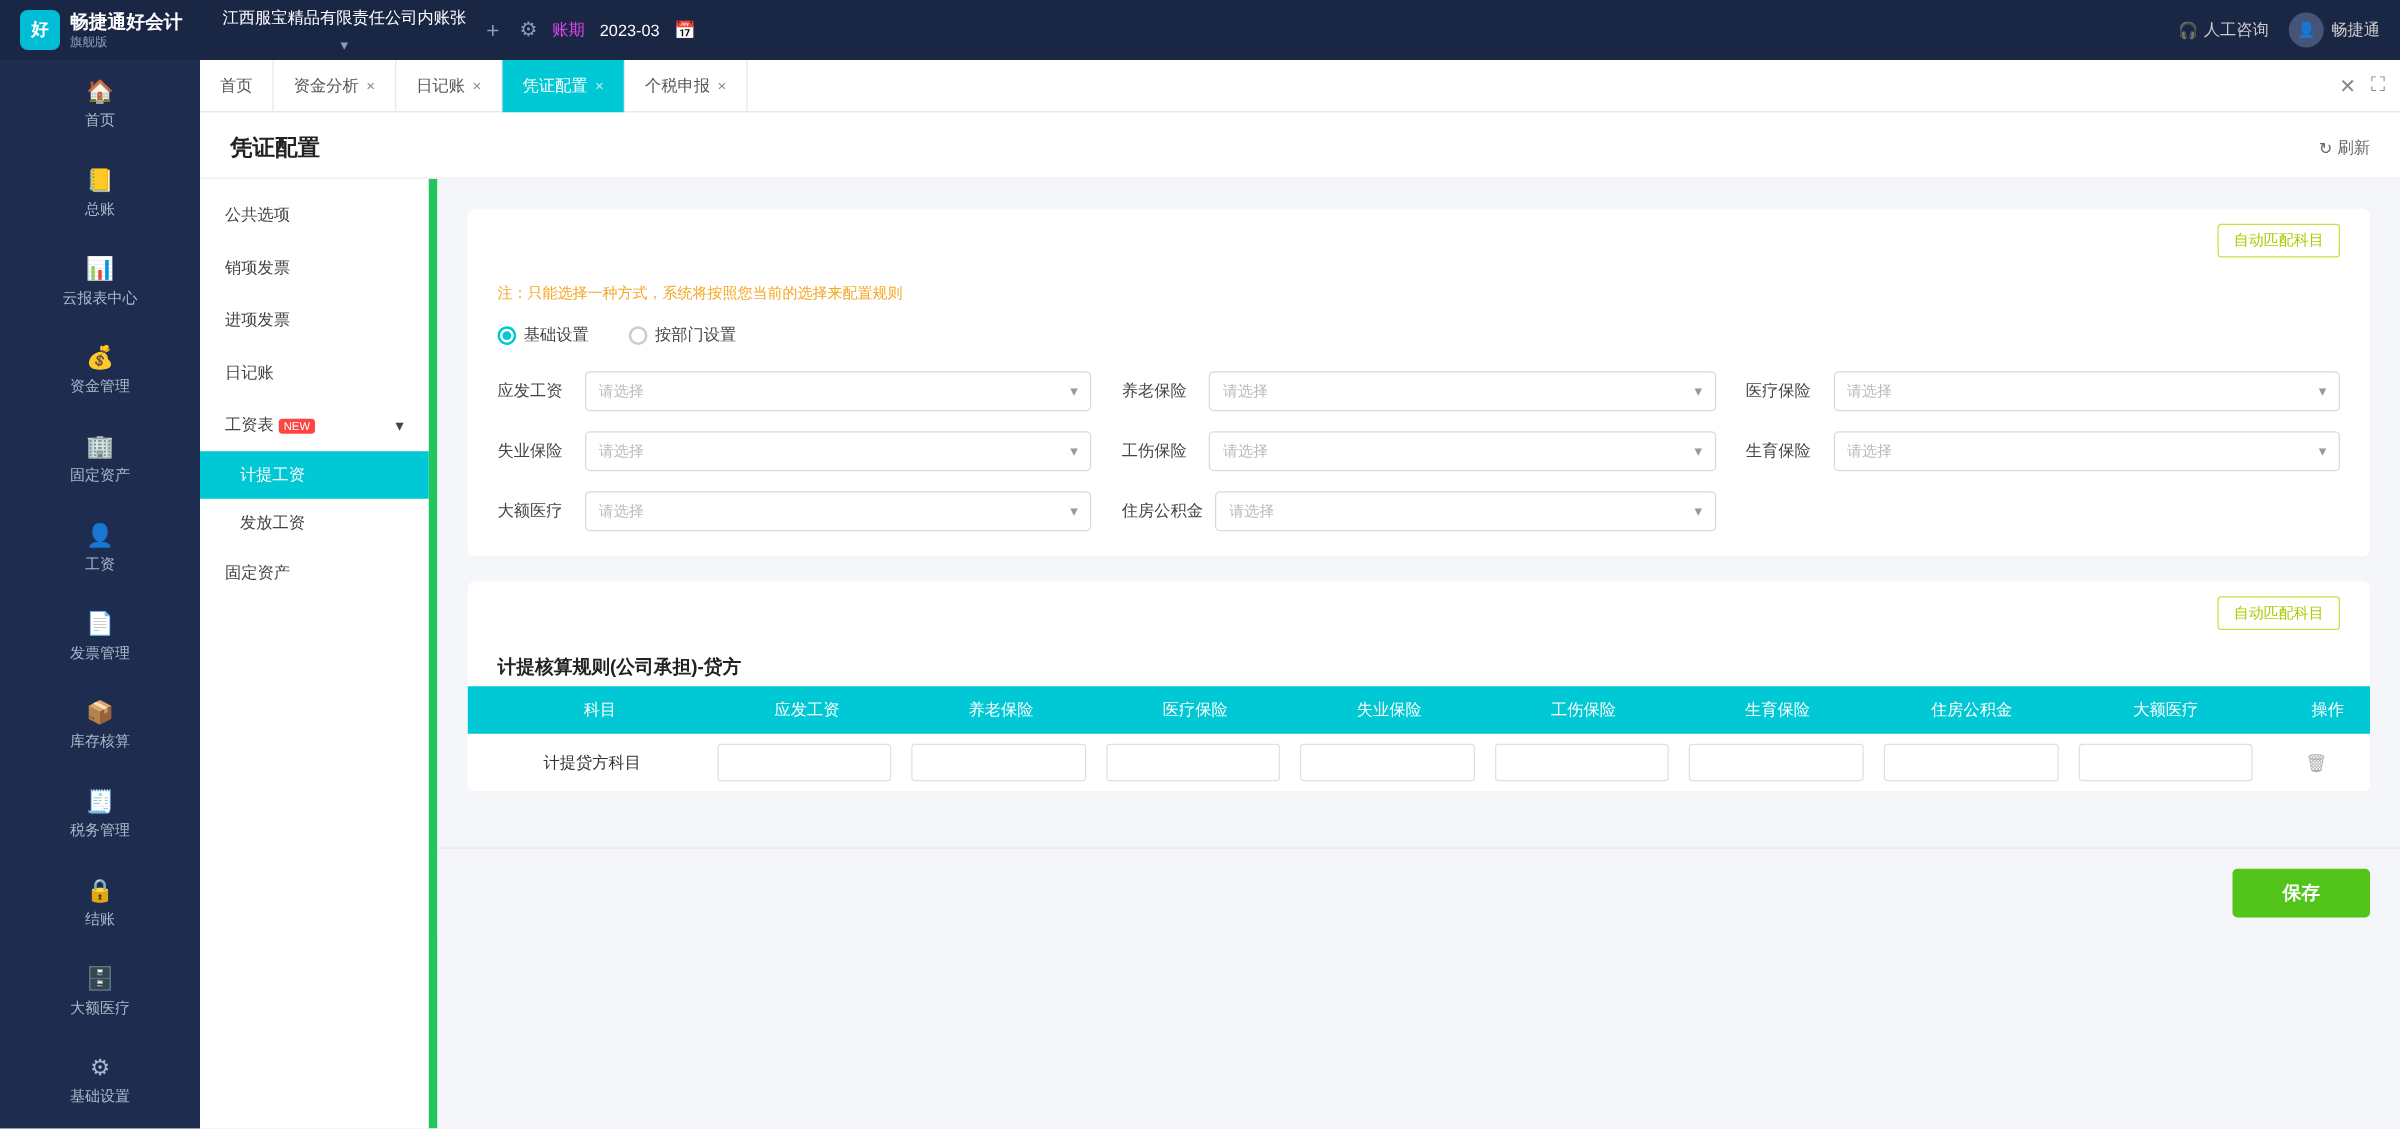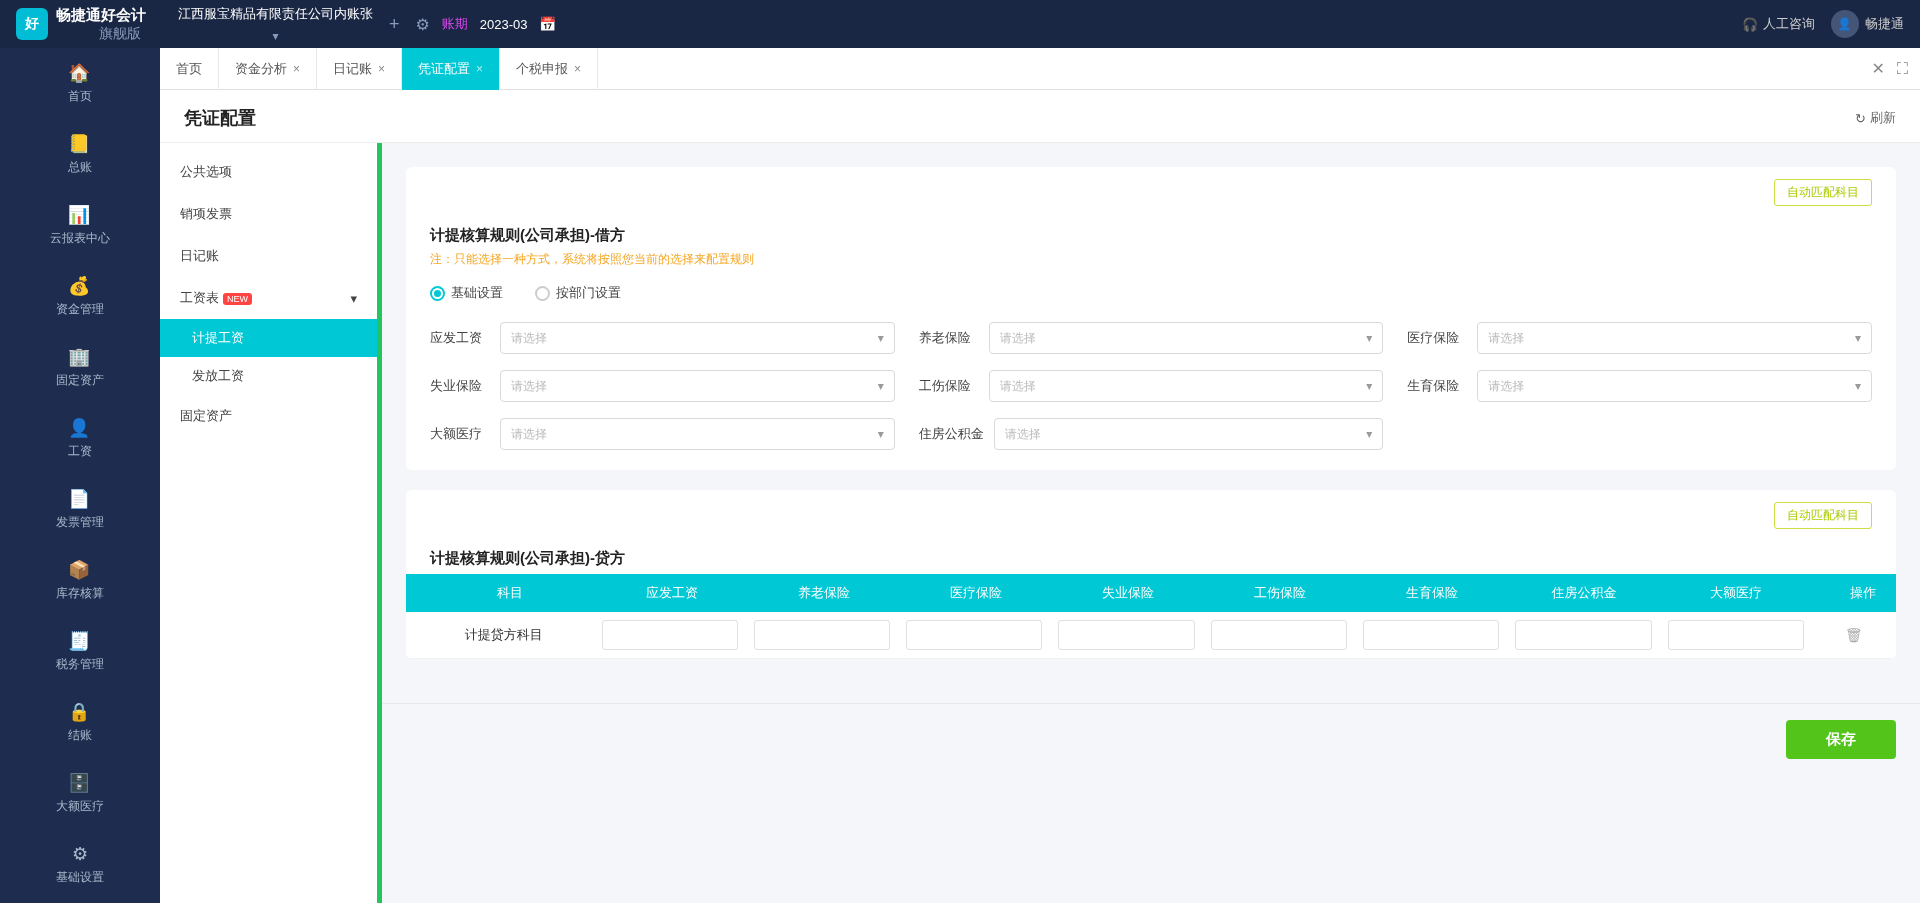--- a/index.html
+++ b/index.html
@@ -5,21 +5,21 @@
     * { box-sizing: border-box; margin: 0; padding: 0; font-family: "Microsoft YaHei", "PingFang SC", sans-serif; }
     body { display: flex; flex-direction: column; height: 903px; overflow: hidden; background: #f0f2f5; font-size: 13px; }
 
     
     .top-bar {
       display: flex; align-items: center; height: 48px;
       background: #1a2744; padding: 0 16px; flex-shrink: 0; gap: 12px;
     }
     .logo-area { display: flex; align-items: center; gap: 8px; color: white; font-size: 15px; font-weight: bold; min-width: 150px; }
     .logo-icon { width: 32px; height: 32px; background: #00bcd4; border-radius: 6px; display: flex; align-items: center; justify-content: center; color: white; font-size: 14px; font-weight: bold; }
-    .logo-subtitle { font-size: 14px; color: #8899bb; display: block; font-weight: normal; margin-left: 43px; }
+    .logo-subtitle { font-size: 10px; color: #8899bb; display: block; font-weight: normal; }
     .company-selector { display: flex; align-items: center; gap: 6px; color: white; font-size: 13px; cursor: pointer; flex-direction: column; }
     .company-arrow { color: #8899bb; font-size: 12px; }
     .top-bar-add { color: #8899bb; font-size: 18px; cursor: pointer; padding: 0 4px; }
     .top-bar-settings { color: #8899bb; font-size: 16px; cursor: pointer; }
     .period-label { color: #d946ef; font-size: 13px; }
     .period-value { color: white; font-size: 13px; }
     .period-calendar { color: #00bcd4; font-size: 14px; cursor: pointer; }
     .top-bar-right { margin-left: auto; display: flex; align-items: center; gap: 16px; }
     .support-btn { display: flex; align-items: center; gap: 4px; color: #ccc; font-size: 13px; cursor: pointer; }
     .user-area { display: flex; align-items: center; gap: 6px; color: #ccc; font-size: 13px; cursor: pointer; }
@@ -44,21 +44,21 @@
     .tab-bar-actions { margin-left: auto; display: flex; align-items: center; padding: 0 12px; gap: 12px; }
     .tab-bar-btn { color: #888; cursor: pointer; font-size: 16px; }
     .page-header { display: flex; align-items: center; justify-content: space-between; padding: 16px 24px 12px; background: #fff; border-bottom: 1px solid #eee; flex-shrink: 0; }
     .page-title { font-size: 18px; font-weight: bold; color: #222; }
     .refresh-btn { display: flex; align-items: center; gap: 4px; color: #666; font-size: 13px; cursor: pointer; }
 
     
     .config-body { display: flex; flex: 1; overflow: hidden; }
 
     
-    .left-menu { width: 222px; background: #fff; border-right: 5px solid #22c55e; flex-shrink: 0; padding-top: 8px; }
+    .left-menu { width: 190px; background: #fff; border-right: 7px solid #22c55e; flex-shrink: 0; padding-top: 8px; }
     .left-menu-item { padding: 12px 20px; font-size: 13px; color: #444; cursor: pointer; }
     .left-menu-group { position: relative; }
     .left-menu-group-header { display: flex; align-items: center; justify-content: space-between; padding: 12px 20px; font-size: 13px; color: #444; cursor: pointer; }
     .new-badge { background: #ff4444; color: white; font-size: 9px; padding: 1px 4px; border-radius: 3px; margin-left: 4px; }
     .sub-menu-item { padding: 10px 20px 10px 32px; font-size: 13px; color: #444; cursor: pointer; }
     .sub-menu-item.active { background: #00c8d4; color: white; }
 
     
     .right-content { flex: 1; overflow-y: auto; padding: 24px; background: #f5f6fa; }
 
@@ -233,41 +233,41 @@
         <span>↻</span>
         <span>刷新</span>
       </div>
     </div>
 
     <div class="config-body">
 
       <div class="left-menu">
         <div class="left-menu-item">公共选项</div>
         <div class="left-menu-item">销项发票</div>
+        <div class="left-menu-item">进项发票</div>
         <div class="left-menu-item">日记账</div>
         <div class="left-menu-group">
           <div class="left-menu-group-header">
             <span>工资表<span class="new-badge">NEW</span></span>
             <span>▾</span>
           </div>
           <div class="sub-menu-item active">计提工资</div>
           <div class="sub-menu-item">发放工资</div>
         </div>
         <div class="left-menu-item">固定资产</div>
       </div>
 
       <div style="flex:1; overflow-y:auto; background:#f5f6fa;">
         <div class="right-content">
 
           <div class="section">
             <div class="section-top">
               <button class="auto-match-btn">自动匹配科目</button>
             </div>
             <div class="section-inner">
-              <div class="section-title">计提核算规则(公司承担)-借方</div>
               <div class="notice-text">注：只能选择一种方式，系统将按照您当前的选择来配置规则</div>
 
               <div class="radio-group">
                 <div class="radio-item">
                   <div class="radio-circle checked"></div>
                   <span>基础设置</span>
                 </div>
                 <div class="radio-item">
                   <div class="radio-circle"></div>
                   <span>按部门设置</span>

